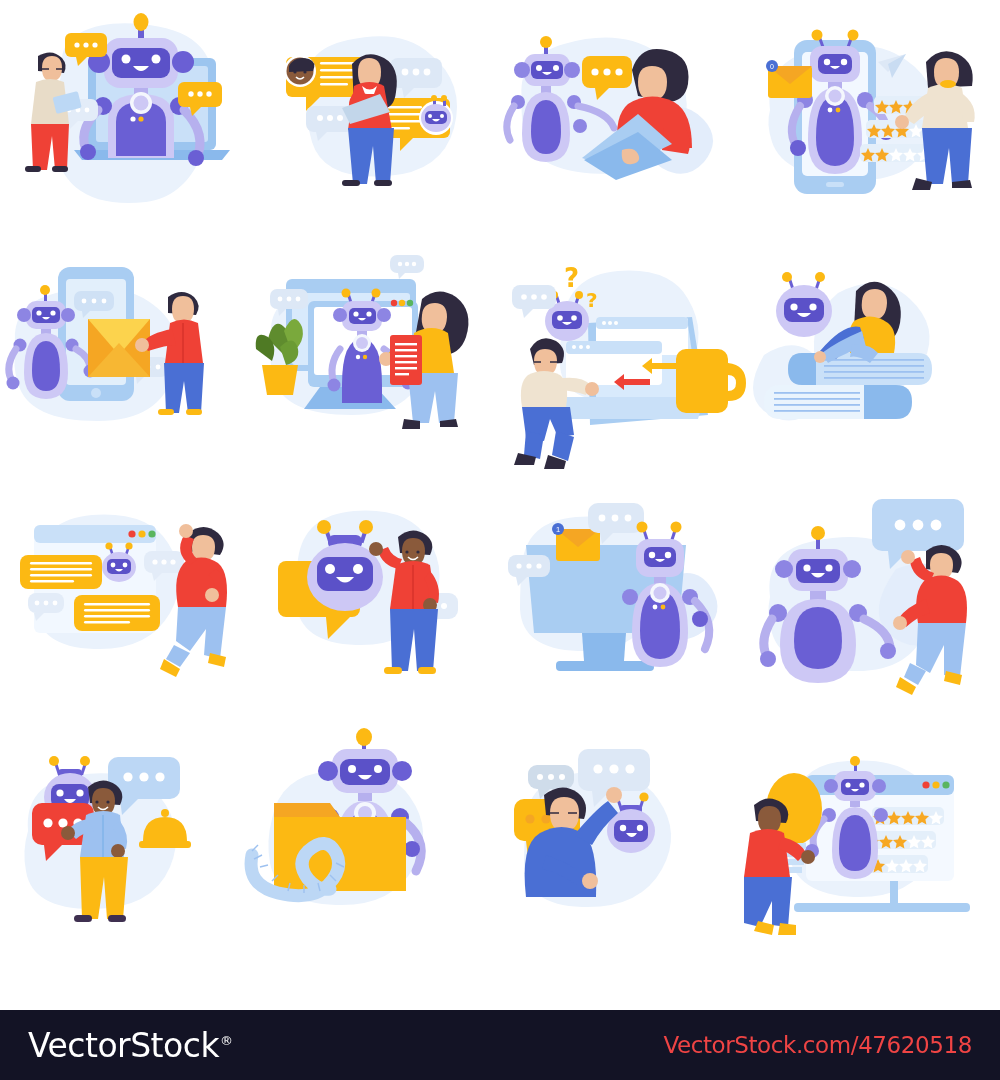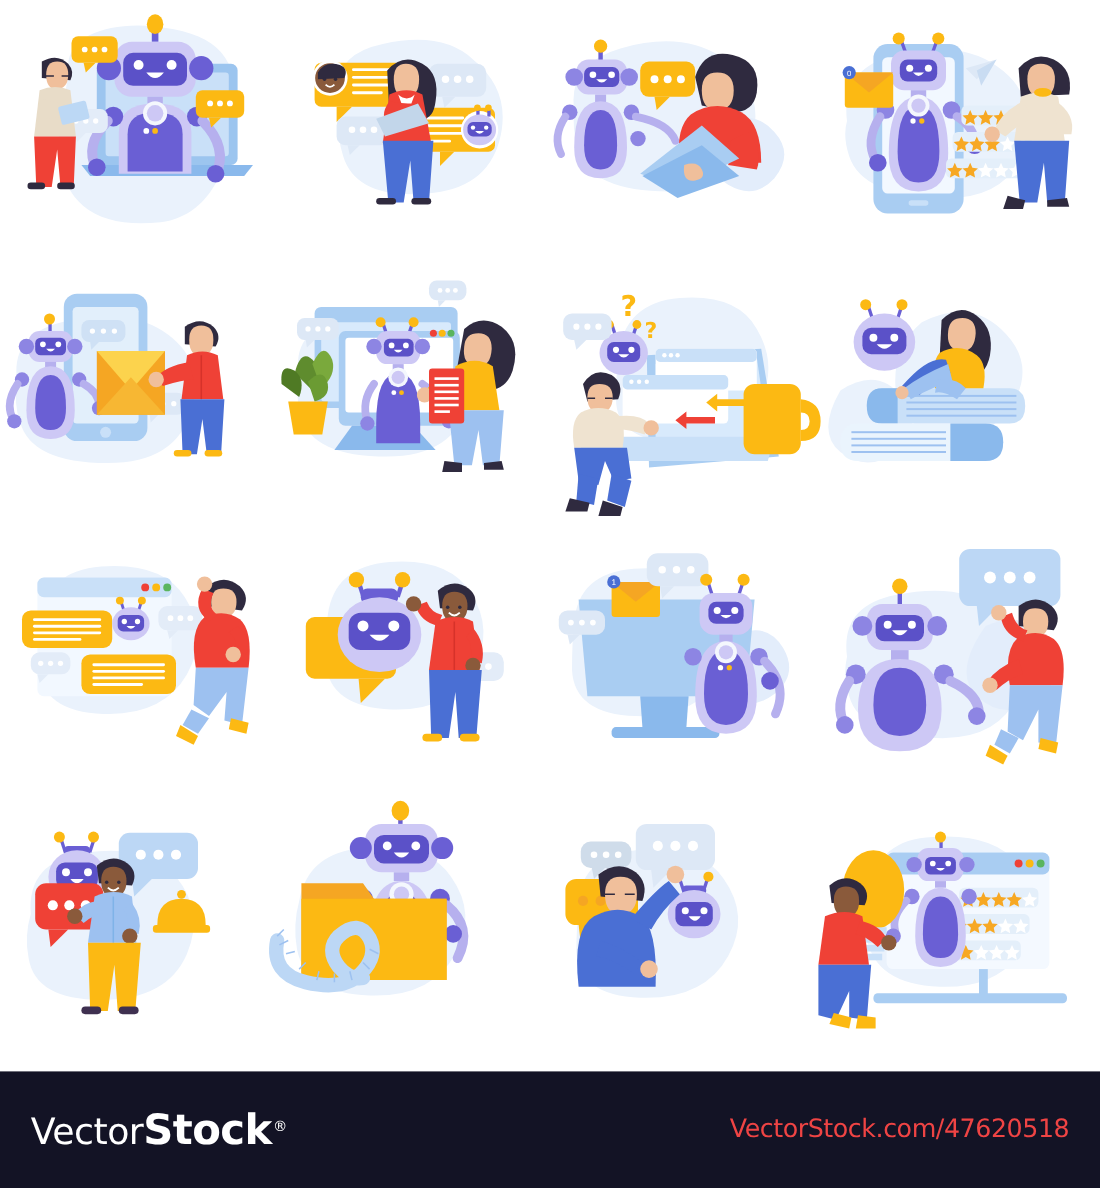--- a/index.html
+++ b/index.html
@@ -23,39 +23,39 @@
     grid-template-columns: repeat(4, 250px);
     grid-template-rows: 245px 240px 250px 255px;
   }
   .cell { position: relative; width: 250px; }
   .cell svg { display: block; width: 100%; height: 100%; overflow: visible; }
 
   
   #footer {
     position: absolute;
     left: 0; bottom: 0;
-    width: 1000px; height: 106px;
+    width: 1000px; height: 70px;
     background: #131325;
     display: flex;
     align-items: center;
     justify-content: space-between;
     padding: 0 28px;
   }
   .wm-logo {
     display: flex; align-items: baseline;
     color: #ffffff;
     letter-spacing: -0.5px;
   }
   .wm-vector {
     font-family: "DejaVu Sans", sans-serif;
     font-size: 33px; font-weight: 400; color: #ffffff;
   }
   .wm-stock {
     font-family: "DejaVu Sans", sans-serif;
-    font-size: 38px; font-weight: 700; color: #ffffff;
+    font-size: 33px; font-weight: 400; color: #ffffff;
   }
   .wm-reg {
     font-family: "DejaVu Sans", sans-serif;
     font-size: 13px; color: #ffffff;
     position: relative; top: -12px; left: 1px;
   }
   .wm-url {
     font-family: "DejaVu Sans", sans-serif;
     font-size: 23px; color: #ef4444; letter-spacing: -0.4px;
   }

